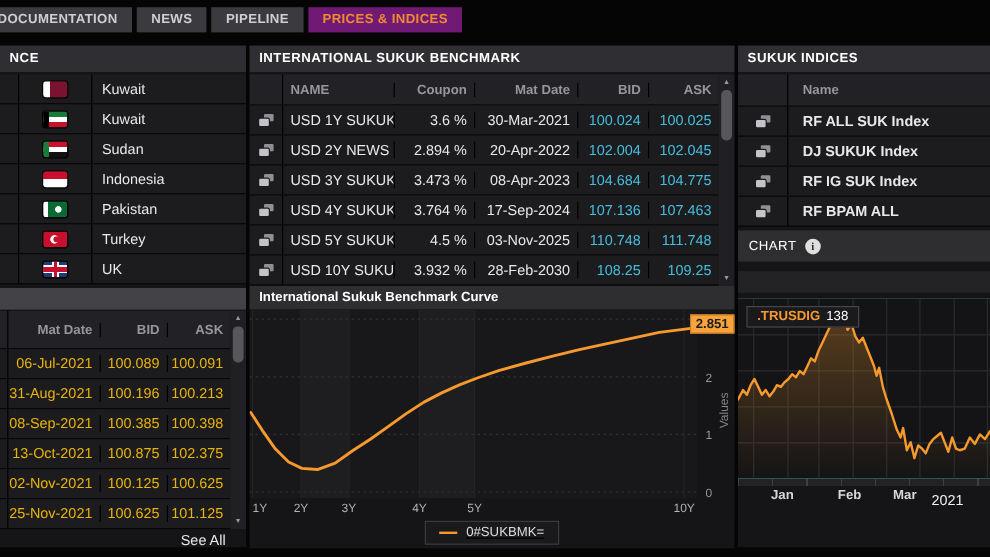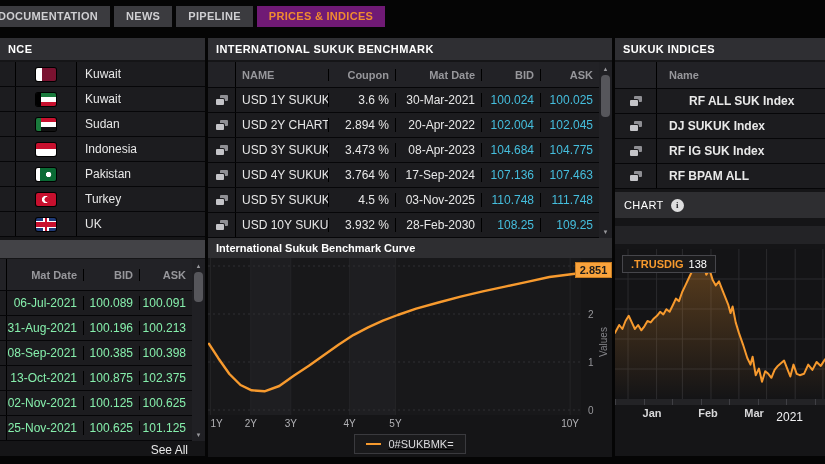--- a/index.html
+++ b/index.html
@@ -51,21 +51,21 @@
   
   .ltable{position:relative;margin-top:1px;}
   .lt-inner{margin-right:13px;}
   .lt-head{display:flex;align-items:center;height:31px;background:#222226;color:#97979b;
            font-size:11px;font-weight:bold;border-bottom:1px solid #060608;}
   .lrow{display:flex;align-items:center;height:24px;background:#1c1c1f;border-bottom:1px solid #060608;}
   .lc0{width:6px;align-self:stretch;border-right:1px solid #000;}
   .lcdate{flex:1;text-align:right;padding-right:6px;}
   .lcbid{width:49px;text-align:right;padding-right:6px;border-left:1px solid #000;}
   .lcask{width:46px;text-align:right;padding-right:6px;border-left:1px solid #000;}
-  .lrow span{font-size:12px;color:#86efac;}
+  .lrow span{font-size:12px;color:#eab308;}
   .seeall-row{height:17px;display:flex;justify-content:flex-end;align-items:center;padding-right:17px;}
   .seeall{color:#e8e8e8;font-size:12px;cursor:pointer;}
   
   .scrollbar{position:absolute;right:0;top:0;bottom:0;width:13px;background:#202024;}
   .sb-arrow{position:absolute;left:0;width:13px;height:11px;color:#98989c;font-size:6px;
             display:flex;align-items:center;justify-content:center;}
   .sb-arrow.up{top:1px;}  .sb-arrow.up::after{content:"▲";}
   .sb-arrow.down{bottom:1px;} .sb-arrow.down::after{content:"▼";}
   .sb-thumb{position:absolute;left:2px;width:9px;border-radius:4px;background:#56565b;}
   
@@ -257,21 +257,21 @@
           <span class="cell bname">USD 1Y SUKUK</span>
           <span class="cell num bcpn">3.6 %</span>
           <span class="cell num bmat">30-Mar-2021</span>
           <span class="cell num bbid cyan">100.024</span>
           <span class="cell num bask cyan">100.025</span>
         </div>
         <div class="trow">
           <span class="bicon">
               <span class="quote-icon"></span>
             </span>
-          <span class="cell bname">USD 2Y CHART</span>
+          <span class="cell bname">USD 2Y NEWS</span>
           <span class="cell num bcpn">2.894 %</span>
           <span class="cell num bmat">20-Apr-2022</span>
           <span class="cell num bbid cyan">102.004</span>
           <span class="cell num bask cyan">102.045</span>
         </div>
         <div class="trow">
           <span class="bicon">
               <span class="quote-icon"></span>
             </span>
           <span class="cell bname">USD 3Y SUKUK</span>
@@ -360,21 +360,21 @@
   </section>
 
   <section class="panel right">
     <div class="phdr">SUKUK INDICES</div>
 
     <div style="margin-top:2px;">
       <div class="thead" style="height:26px;">
         <span class="ricon"></span>
         <span class="cell rname" style="color:#97979b;font-size:11px;">Name</span>
       </div>
-      <div class="trow" style="height:24px;gap:20px;">
+      <div class="trow" style="height:24px;">
         <span class="ricon">
             <span class="quote-icon"></span>
           </span>
         <span class="cell rname">RF ALL SUK Index</span>
       </div>
       <div class="trow" style="height:24px;">
         <span class="ricon">
             <span class="quote-icon"></span>
           </span>
         <span class="cell rname">DJ SUKUK Index</span>

